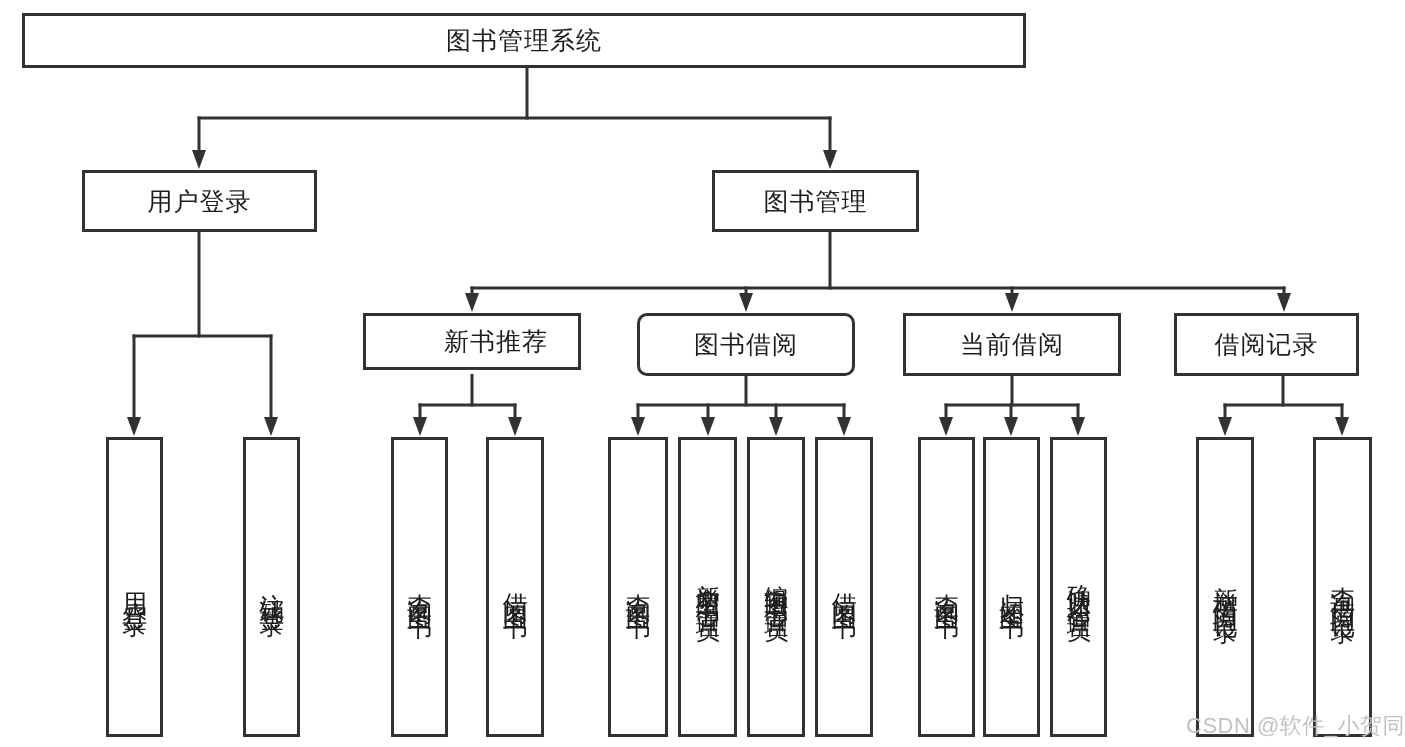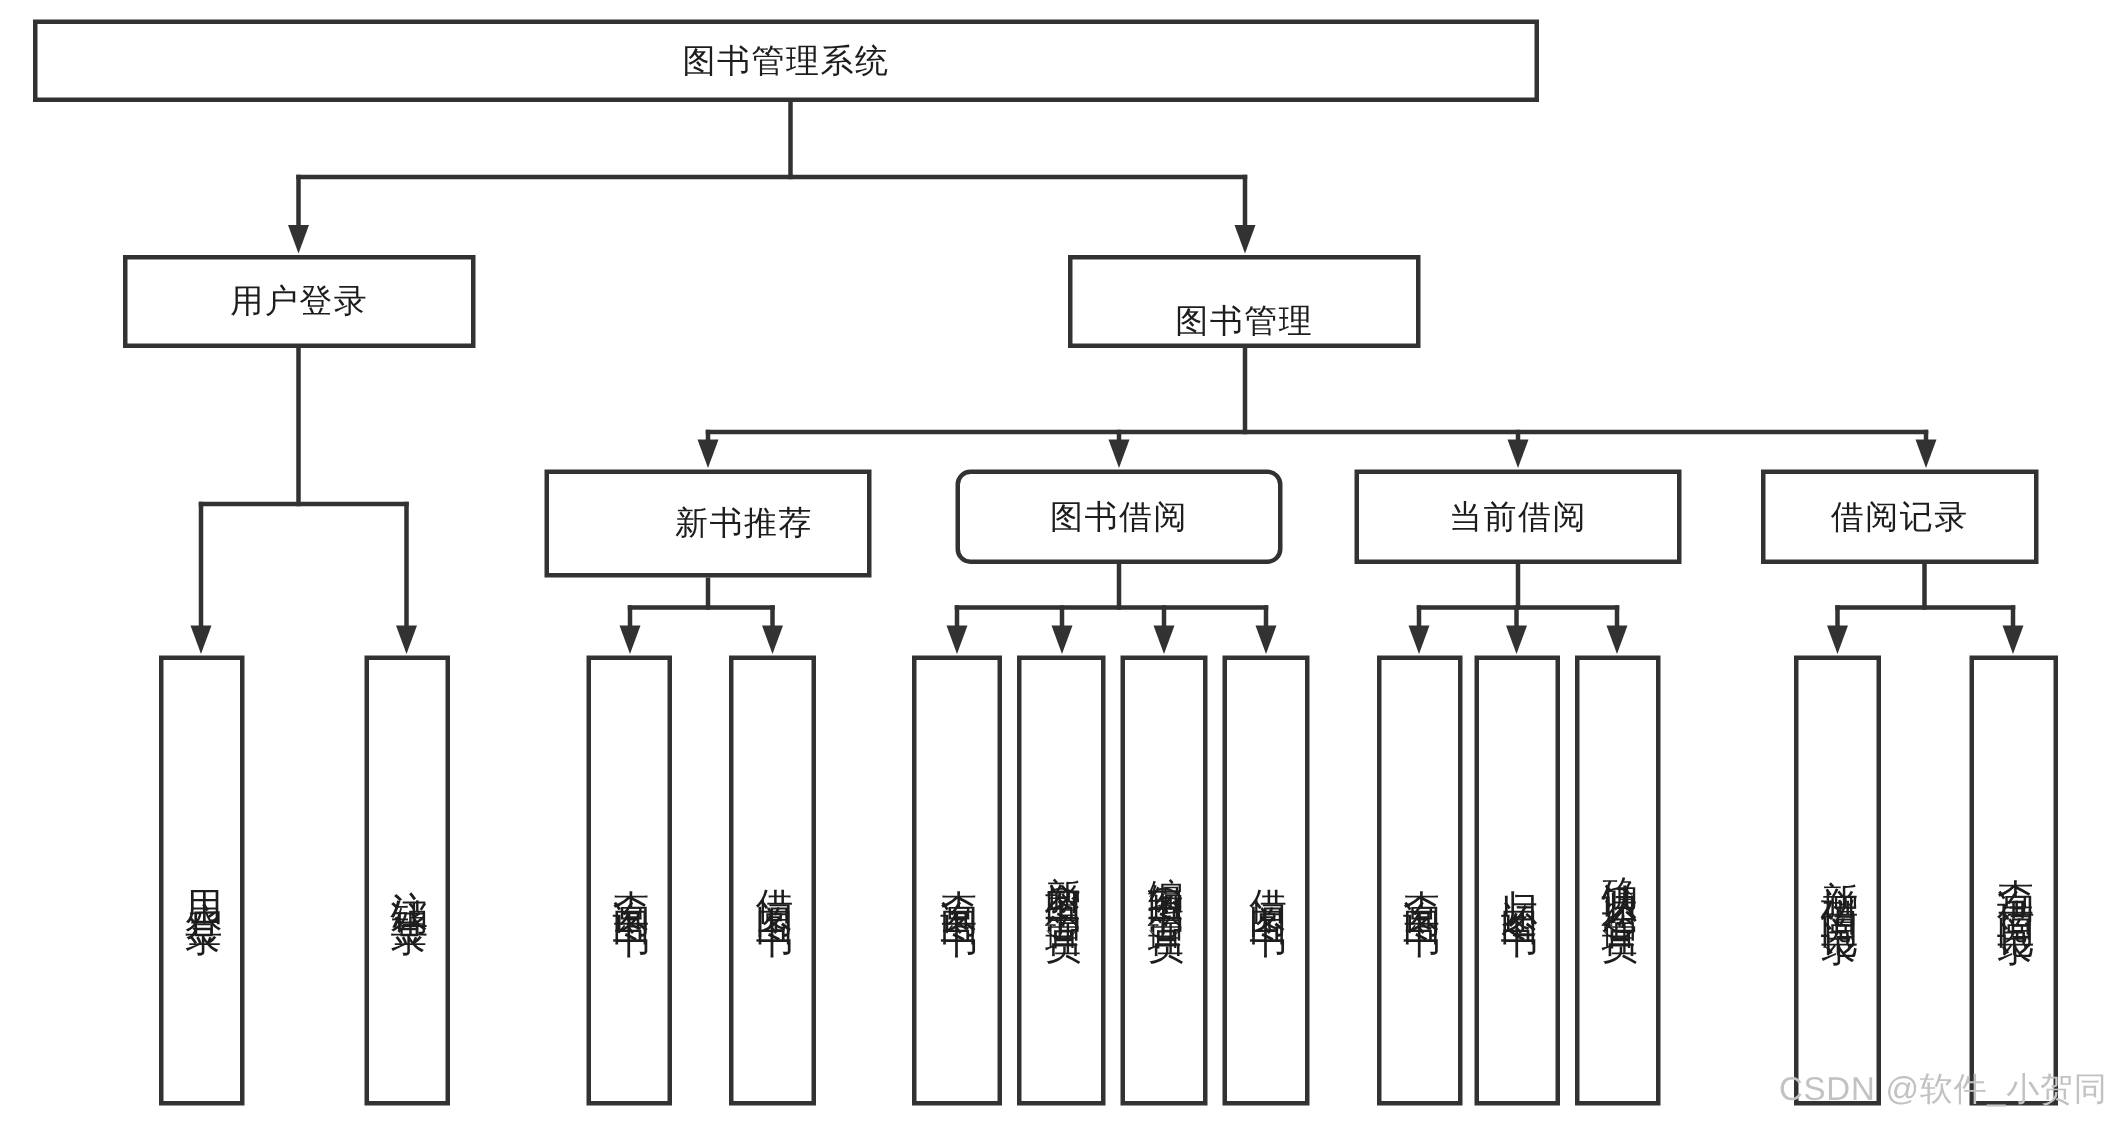--- a/index.html
+++ b/index.html
@@ -17,21 +17,21 @@
     position: absolute;
     box-sizing: border-box;
     background: #ffffff;
     border: 3px solid #323232;
     display: flex;
     align-items: center;
     justify-content: center;
     z-index: 1;
   }
   .hbox span {
-    font-size: 22px;
+    font-size: 25px;
     letter-spacing: 1px;
     white-space: nowrap;
   }
   .vtext {
     writing-mode: vertical-rl;
     text-orientation: mixed;
     font-size: 25px;
     letter-spacing: 7px;
     line-height: 1.1;
     white-space: nowrap;
@@ -122,25 +122,25 @@
     </g>
   </svg>
 
   <div class="box hbox" style="left:22px; top:13px; width:1004px; height:55px;">
     <span>图书管理系统</span>
   </div>
 
   <div class="box hbox" style="left:82px; top:170px; width:235px; height:62px;">
     <span>用户登录</span>
   </div>
-  <div class="box hbox" style="left:712px; top:170px; width:235px; height:62px;align-items:flex-end;">
+  <div class="box hbox" style="left:712px; top:170px; width:207px; height:62px;">
     <span>图书管理</span>
   </div>
 
-  <div class="box hbox" style="left:363px; top:313px; width:218px; height:72px;padding-left:48px;">
+  <div class="box hbox" style="left:363px; top:313px; width:218px; height:57px;padding-left:48px;">
     <span>新书推荐</span>
   </div>
   <div class="box hbox" style="left:637px; top:313px; width:218px; height:63px;border-radius:10px;">
     <span>图书借阅</span>
   </div>
   <div class="box hbox" style="left:903px; top:313px; width:218px; height:63px;">
     <span>当前借阅</span>
   </div>
   <div class="box hbox" style="left:1174px; top:313px; width:185px; height:63px;">
     <span>借阅记录</span>

